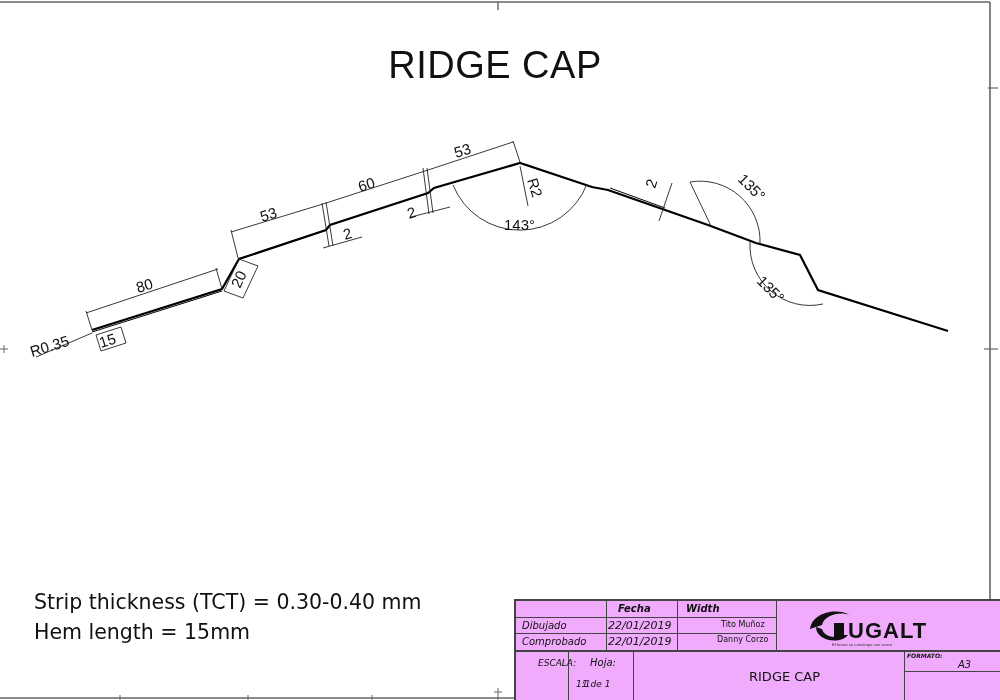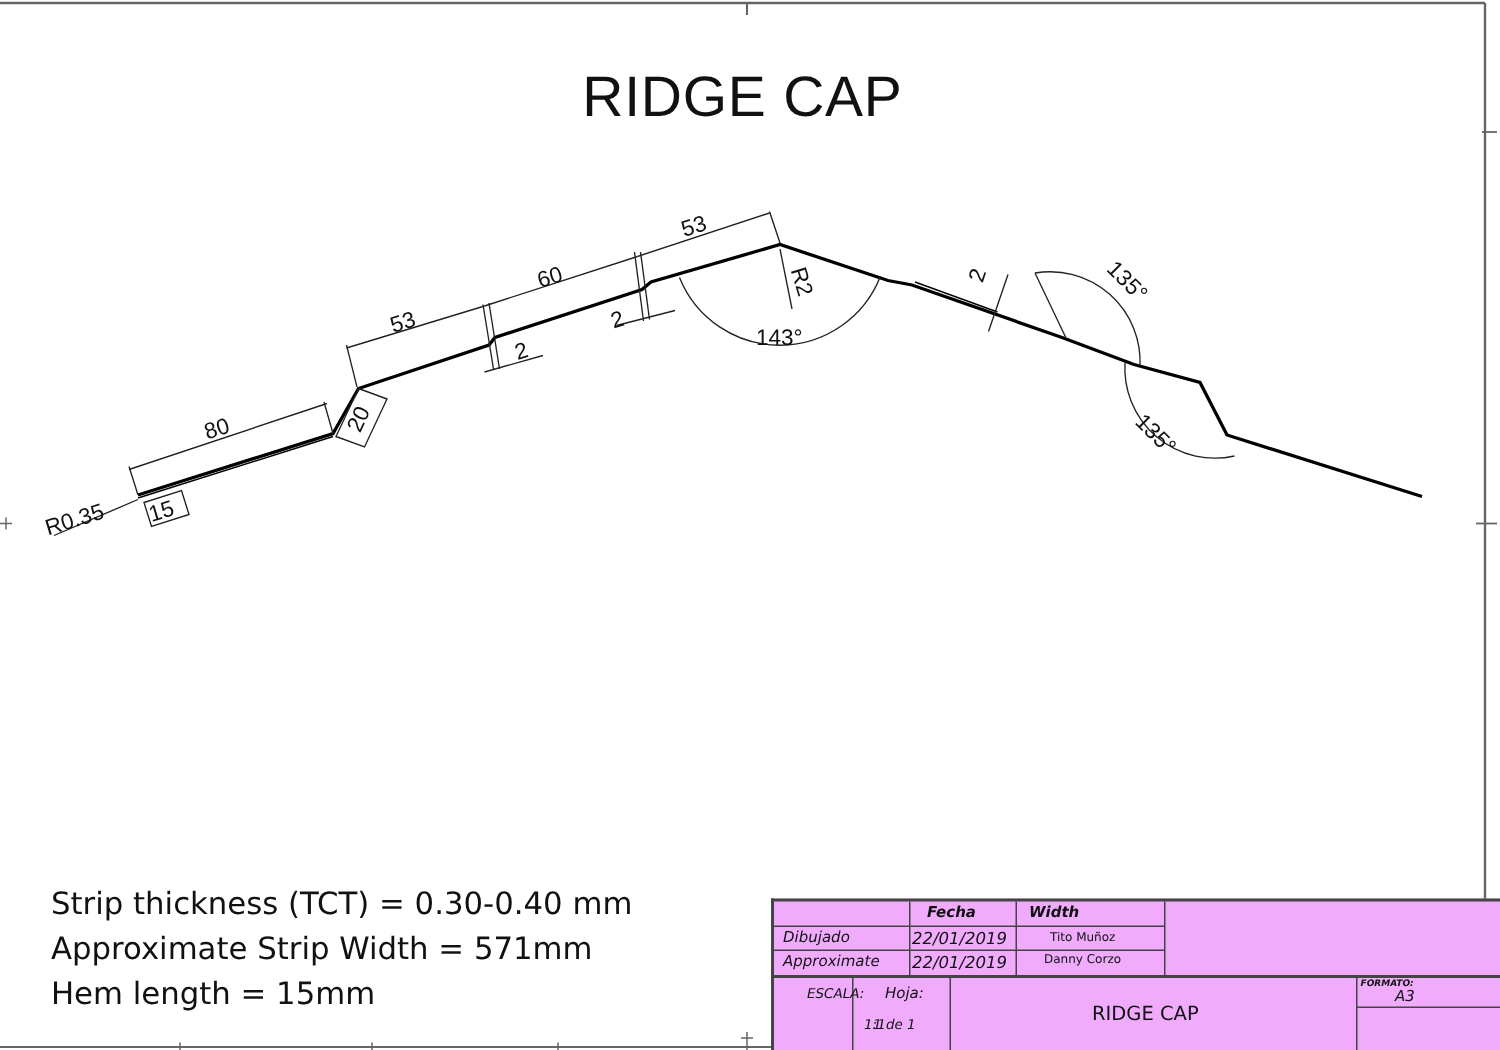--- a/index.html
+++ b/index.html
@@ -5,21 +5,21 @@
   html, body { margin: 0; padding: 0; background: #ffffff; }
   body { width: 1000px; height: 700px; position: relative; overflow: hidden; font-family: "Liberation Sans", sans-serif; }
   .sheet { position: absolute; left: 0; top: 0; width: 1000px; height: 700px; }
   svg text { font-family: "Liberation Sans", sans-serif; }
   .title { position: absolute; left: 0; width: 990px; top: 44px; text-align: center; font-size: 38px; color: #111; letter-spacing: 0.5px; }
   .notes { position: absolute; left: 34px; top: 587px; font-family: "DejaVu Sans", sans-serif; font-size: 20.5px; line-height: 30px; color: #111; }
   .notes div { white-space: nowrap; }
   .tb { position: absolute; left: 514px; top: 599px; width: 505px; height: 101px; border-top: 2px solid #444; border-left: 2px solid #444; box-sizing: border-box; background: #f0abfc; }
   .tb .cell { position: absolute; font-family: "DejaVu Sans", sans-serif; font-style: italic; color: #111; font-size: 10px; white-space: nowrap; }
   .tb .line { position: absolute; background: #444; }
-  .tb .normal { font-style: normal; }
+  .tb .normal { font-style: normal; margin-left: 21px; }
   .logo { position: absolute; left: 290px; top: 4px; width: 160px; height: 44px; }
 </style>
 </head>
 <body>
 
 <div class="sheet">
   <svg width="1000" height="700" viewBox="0 0 1000 700" style="position:absolute;left:0;top:0;">
 
     <g stroke="#666" fill="none">
       <line x1="0" y1="2" x2="990" y2="2" stroke-width="1.6"></line>
@@ -115,21 +115,20 @@
       <path d="M 750 242 A 60 60 0 0 0 823 304"></path>
     </g>
     <text x="756" y="282" font-size="15" transform="rotate(45 756 282)" fill="#111">135°</text>
   </svg>
 </div>
 
 <div class="title">RIDGE CAP</div>
 
 <div class="notes">
   <div>Strip thickness (TCT) = 0.30-0.40 mm</div>
-  <div>Approximate Strip Width = 571mm</div>
   <div>Hem length = 15mm</div>
 </div>
 
 <div class="tb">
 
   <div class="line" style="left:0;top:16px;width:260px;height:1px;"></div>
   <div class="line" style="left:0;top:32px;width:260px;height:1px;"></div>
   <div class="line" style="left:0;top:49px;width:485px;height:1.5px;"></div>
   <div class="line" style="left:388px;top:70px;width:97px;height:1px;"></div>
 
@@ -140,27 +139,36 @@
   <div class="line" style="left:117px;top:49px;width:1px;height:52px;"></div>
   <div class="line" style="left:388px;top:49px;width:1px;height:52px;"></div>
 
   <span class="cell" style="left:102px;top:2px;font-weight:bold;">Fecha</span>
   <span class="cell" style="left:170px;top:2px;font-weight:bold;">Width</span>
 
   <span class="cell" style="left:6px;top:19px;">Dibujado</span>
   <span class="cell" style="left:92px;top:18px;font-size:11px;">22/01/2019</span>
   <span class="cell normal" style="left:184px;top:19px;font-size:8px;">Tito Muñoz</span>
 
-  <span class="cell" style="left:6px;top:35px;">Approximate</span>
+  <span class="cell" style="left:6px;top:35px;">Comprobado</span>
   <span class="cell" style="left:92px;top:34px;font-size:11px;">22/01/2019</span>
   <span class="cell normal" style="left:180px;top:34px;font-size:8px;">Danny Corzo</span>
 
   <span class="cell" style="left:22px;top:57px;font-size:9px;">ESCALA:</span>
   <span class="cell" style="left:16px;top:78px;font-size:9px;margin-left:44px;">1:1</span>
   <span class="cell" style="left:74px;top:56px;">Hoja:</span>
   <span class="cell" style="left:66px;top:78px;font-size:9px;">1 de 1</span>
 
   <span class="cell normal" style="left:212px;top:68px;font-size:13px;">RIDGE CAP</span>
 
   <span class="cell" style="left:391px;top:51px;font-size:6px;font-weight:bold;">FORMATO:</span>
-  <span class="cell" style="left:414px;top:58px;font-size:10px;">A3</span>
+  <span class="cell" style="left:442px;top:58px;font-size:10px;">A3</span>
 
+  <div class="logo">
+    <svg width="160" height="44" viewBox="0 0 160 44">
+      <path d="M4 26 C4 8 30 2 44 10 C34 6 18 10 16 20 L4 24 Z" fill="#111"></path>
+      <path d="M10 22 C10 36 34 40 42 30 L36 30 C30 34 18 32 16 24 Z" fill="#111"></path>
+      <rect x="28" y="18" width="10" height="14" fill="#111"></rect>
+      <text x="42" y="33" font-size="22" font-weight="bold" fill="#111" style="font-family:'Liberation Sans',sans-serif;letter-spacing:1px;">UGALT</text>
+      <text x="26" y="41" font-size="4.2" fill="#333" style="font-family:'Liberation Sans',sans-serif;">El futuro se construye con acero</text>
+    </svg>
+  </div>
 </div>
 
 </body></html>

